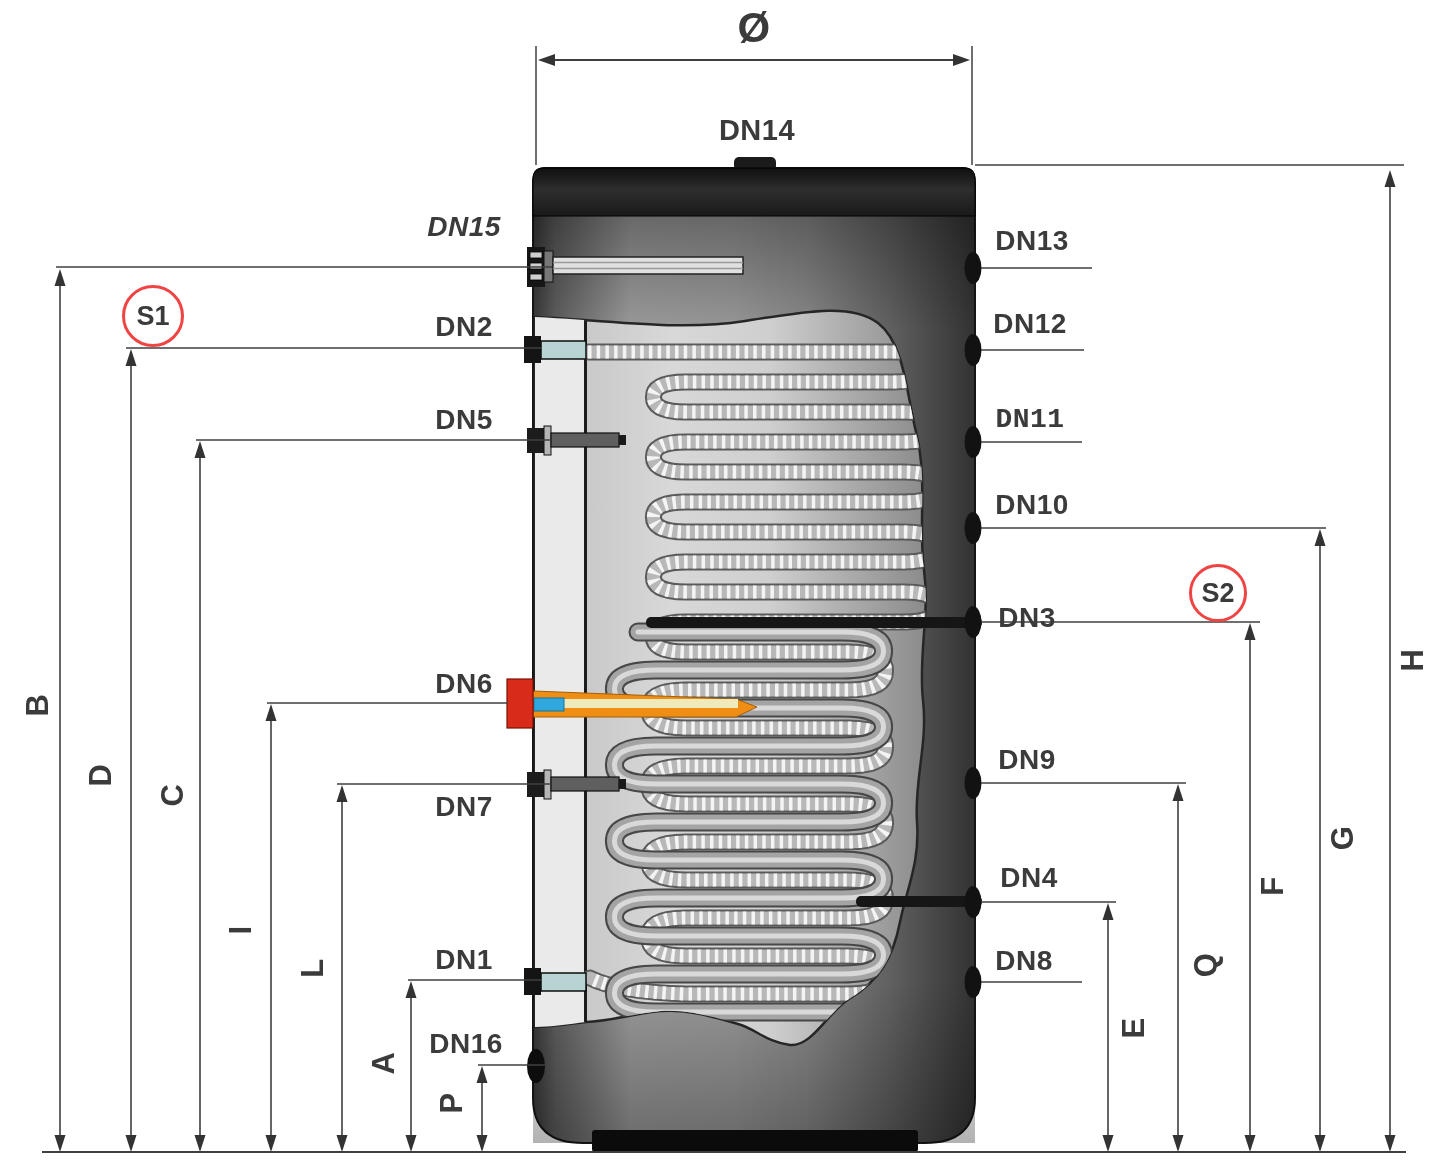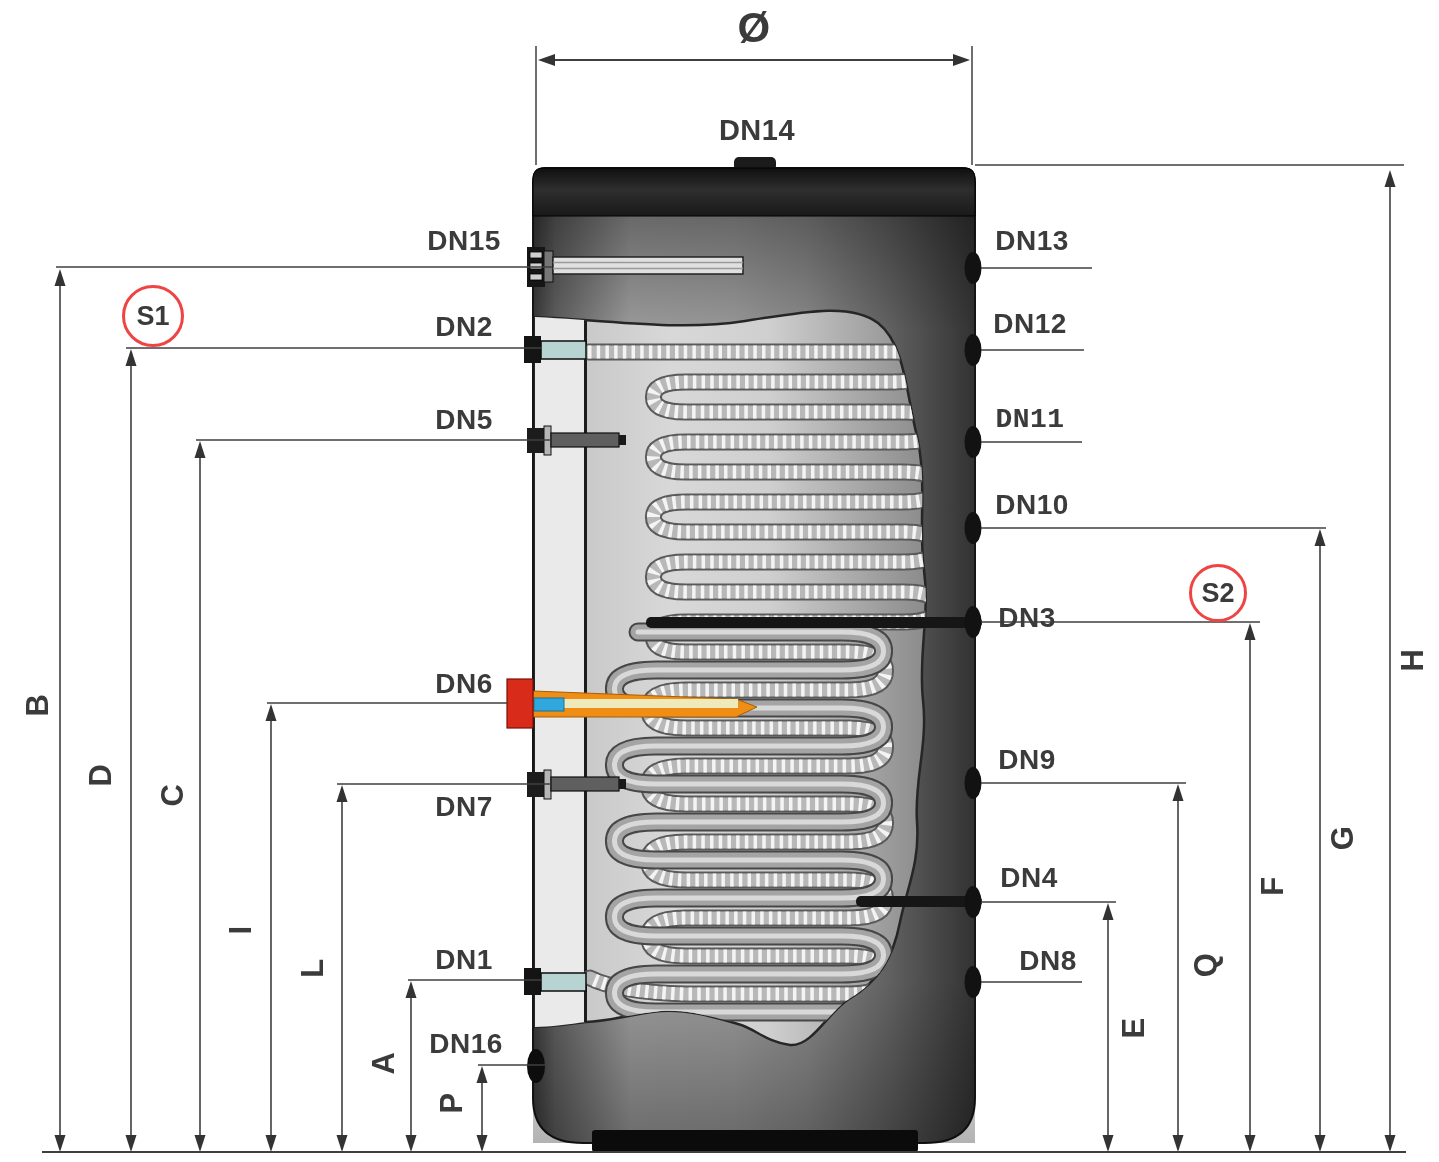--- a/index.html
+++ b/index.html
@@ -208,36 +208,36 @@
         <line x1="972" y1="46" x2="972" y2="165" stroke="#3f3f3f" stroke-width="1.5"></line>
         <line x1="552" y1="60" x2="956" y2="60" stroke="#3f3f3f" stroke-width="1.8"></line>
         <polygon points="538,60 555,54 555,66" fill="#333"></polygon>
         <polygon points="970,60 953,54 953,66" fill="#333"></polygon>
       </g>
 </svg>
 
 <div class="lbl dia" style="left:754px;top:28px;">Ø</div>
 <div class="lbl top-port" style="left:757px;top:130px;">DN14</div>
 
-<div class="lbl" style="left:464px;top:241px;">DN15</div>
+<div class="lbl" style="left:464px;top:227px;font-style:italic;">DN15</div>
 <div class="lbl" style="left:464px;top:327px;">DN2</div>
 <div class="lbl" style="left:464px;top:420px;">DN5</div>
 <div class="lbl" style="left:464px;top:684px;">DN6</div>
 <div class="lbl" style="left:464px;top:765px;margin-top:42px;">DN7</div>
 <div class="lbl" style="left:464px;top:960px;">DN1</div>
 <div class="lbl" style="left:466px;top:1044px;">DN16</div>
 
 <div class="lbl" style="left:1032px;top:241px;">DN13</div>
 <div class="lbl" style="left:1030px;top:324px;">DN12</div>
 <div class="lbl" style="left:1030px;top:419px;font-family:Liberation Mono, monospace;">DN11</div>
 <div class="lbl" style="left:1032px;top:505px;">DN10</div>
 <div class="lbl" style="left:1027px;top:599px;margin-top:19px;">DN3</div>
 <div class="lbl" style="left:1027px;top:760px;">DN9</div>
 <div class="lbl" style="left:1029px;top:878px;">DN4</div>
-<div class="lbl" style="left:1024px;top:961px;margin-left:24px;">DN8</div>
+<div class="lbl" style="left:1024px;top:961px;">DN8</div>
 
 <div class="lbl dim" style="left:38px;top:705px;">B</div>
 <div class="lbl dim" style="left:101px;top:775px;">D</div>
 <div class="lbl dim" style="left:173px;top:795px;">C</div>
 <div class="lbl dim" style="left:241px;top:930px;">I</div>
 <div class="lbl dim" style="left:313px;top:968px;">L</div>
 <div class="lbl dim" style="left:384px;top:1063px;">A</div>
 <div class="lbl dim" style="left:452px;top:1103px;">P</div>
 
 <div class="lbl dim" style="left:1134px;top:1028px;">E</div>

